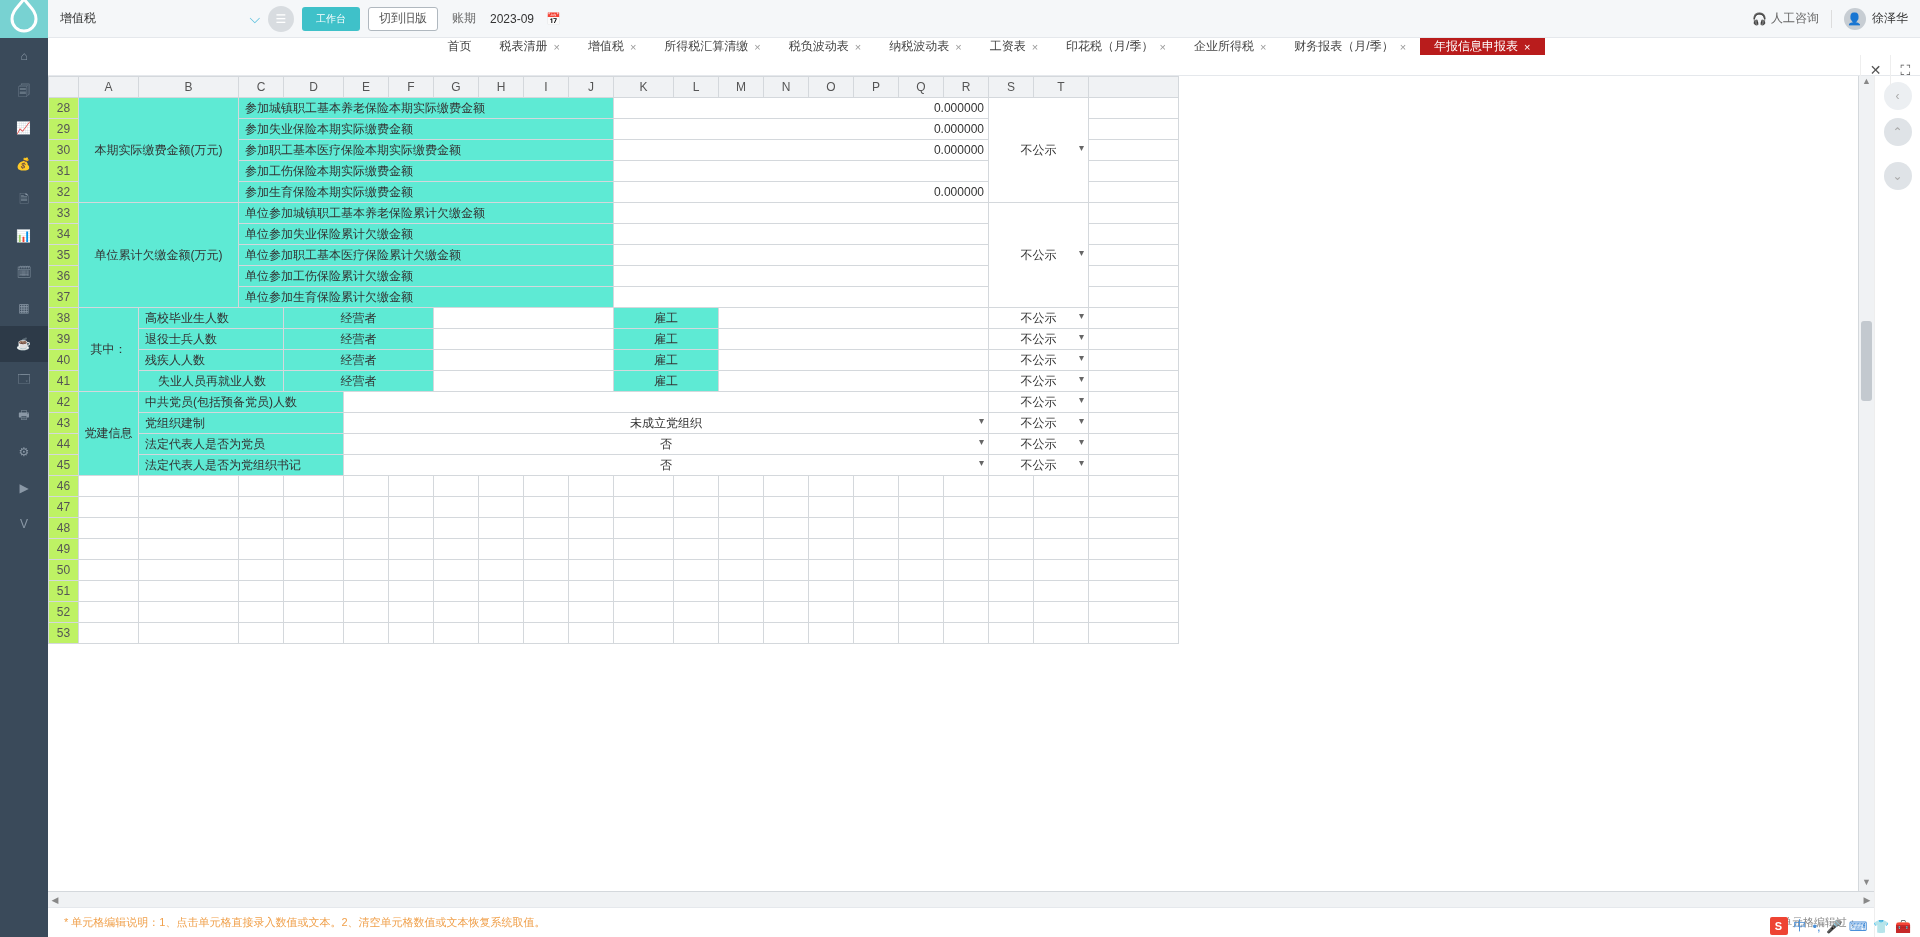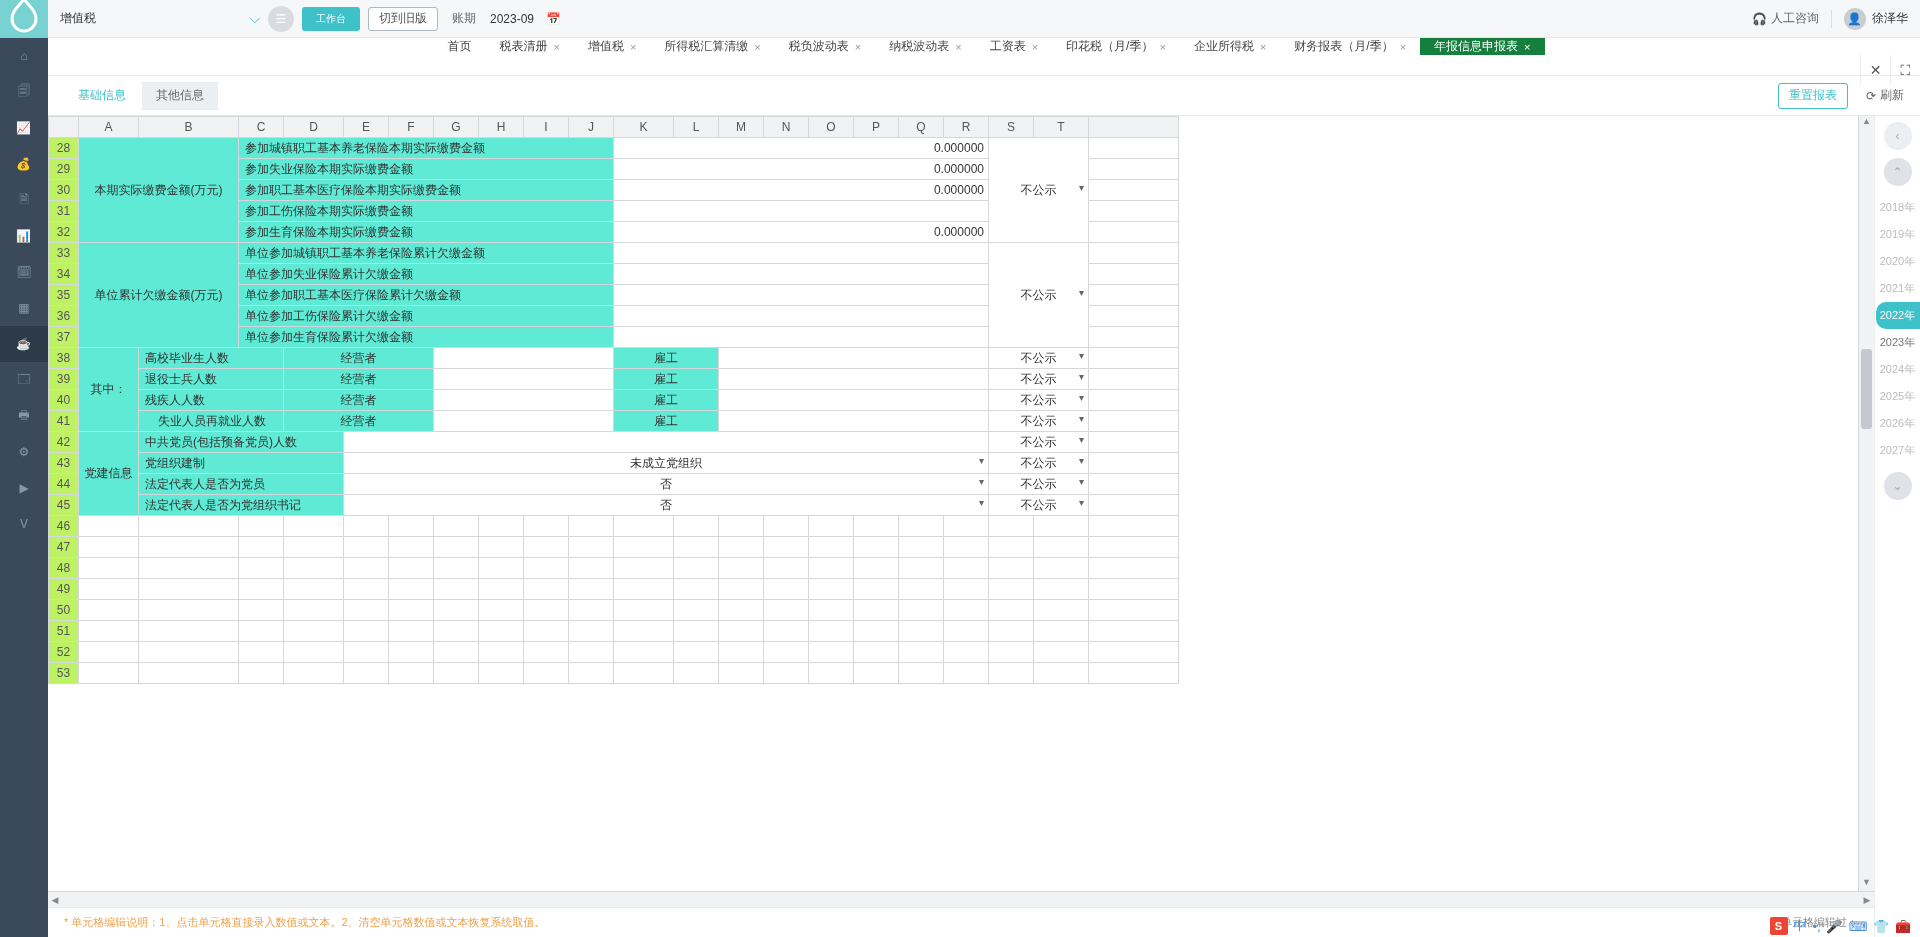--- a/index.html
+++ b/index.html
@@ -18,21 +18,21 @@
 .outline-btn { height: 24px; padding: 0 10px; border: 1px solid #b0b8bf; border-radius: 3px; display: flex; align-items: center; cursor: pointer; color: #555; background: #fff; }
 .period-label { color: #666; margin-left: 6px; }
 .period-value { margin-left: 6px; }
 .cal-icon { color: #3fc1c9; margin-left: 4px; }
 .topbar-right { margin-left: auto; display: flex; align-items: center; gap: 12px; }
 .headset { color: #666; display: flex; align-items: center; gap: 4px; cursor: pointer; }
 .avatar { width: 22px; height: 22px; border-radius: 50%; background: #c7cdd3; display: inline-flex; align-items: center; justify-content: center; color: #fff; }
 .tabstrip { height: 38px; background: #fff; border-bottom: 1px solid #e5e8ec; display: flex; align-items: center; padding-left: 10px; position: relative; flex-direction: column; }
 .tab { padding: 0 14px; display: flex; align-items: center; gap: 6px; color: #444; cursor: pointer; white-space: nowrap; }
 .tab .close { color: #999; font-size: 11px; }
-.tab.active { background: #15803d; color: #fff; }
+.tab.active { background: #b91c1c; color: #fff; }
 .tab.active .close { color: #fff; }
 .tabstrip-right { margin-left: auto; display: flex; align-items: center; }
 .icon-btn { width: 30px; height: 30px; display: flex; align-items: center; justify-content: center; cursor: pointer; color: #555; font-size: 14px; border-left: 1px solid #eee; }
 .subbar { height: 40px; display: flex; align-items: center; padding: 0 16px; border-bottom: 1px solid #e5e8ec; gap: 2px; }
 .subtab { padding: 0 14px; height: 28px; display: flex; align-items: center; cursor: pointer; color: #666; }
 .subtab.active { color: #3fc1c9; }
 .subtab.inactive { background: #eceff2; }
 .subbar-right { margin-left: auto; display: flex; align-items: center; gap: 18px; }
 .action-outline { height: 26px; padding: 0 10px; border: 1px solid #3fc1c9; color: #3fc1c9; border-radius: 3px; display: flex; align-items: center; cursor: pointer; }
 .action-text { color: #666; cursor: pointer; display: flex; align-items: center; gap: 4px; }
@@ -167,31 +167,20 @@
             <span>年报信息申报表</span>
             <span class="close">×</span>
           </div>
         </div>
       <div class="tabstrip-right">
         <div class="icon-btn">✕</div>
         <div class="icon-btn">⛶</div>
       </div>
     </div>
 
-    <div class="subbar">
-      <div class="subtab active">基础信息</div>
-      <div class="subtab inactive">其他信息</div>
-      <div class="subbar-right">
-        <div class="action-outline">重置报表</div>
-        <div class="action-text">
-            <span>⟳</span>
-            <span>刷新</span>
-          </div>
-      </div>
-    </div>
 
     <div class="workspace">
       <div class="sheet-area">
         <div class="sheet-wrap">
           <div style="display:flex;height:100%">
             <div style="flex:1;overflow:hidden">
               <table class="sheet-table" id="sheet">
                   <tbody>
                     <tr>
                       <th class="corner"></th>
@@ -560,32 +549,20 @@
           <div class="arrow-right">▶</div>
         </div>
         <div class="footer">
           <span class="hint">* 单元格编辑说明：1、点击单元格直接录入数值或文本。2、清空单元格数值或文本恢复系统取值。</span>
           <span class="right">单元格编辑过：</span>
         </div>
       </div>
       <div class="year-rail">
         <div class="rail-btn">‹</div>
         <div class="rail-btn" style="background:#dfe3e7">⌃</div>
-        <div id="years">
-            <div class="year-item">2018年</div>
-            <div class="year-item">2019年</div>
-            <div class="year-item">2020年</div>
-            <div class="year-item">2021年</div>
-            <div class="year-item active">2022年</div>
-            <div class="year-item near">2023年</div>
-            <div class="year-item">2024年</div>
-            <div class="year-item">2025年</div>
-            <div class="year-item">2026年</div>
-            <div class="year-item">2027年</div>
-          </div>
         <div class="rail-btn" style="background:#dfe3e7;margin-top:8px">⌄</div>
       </div>
     </div>
   </div>
 </div>
 
 <div class="ime-bar">
   <div class="sq">S</div>
   <span class="ic">中</span>
   <span class="ic">•,</span>

